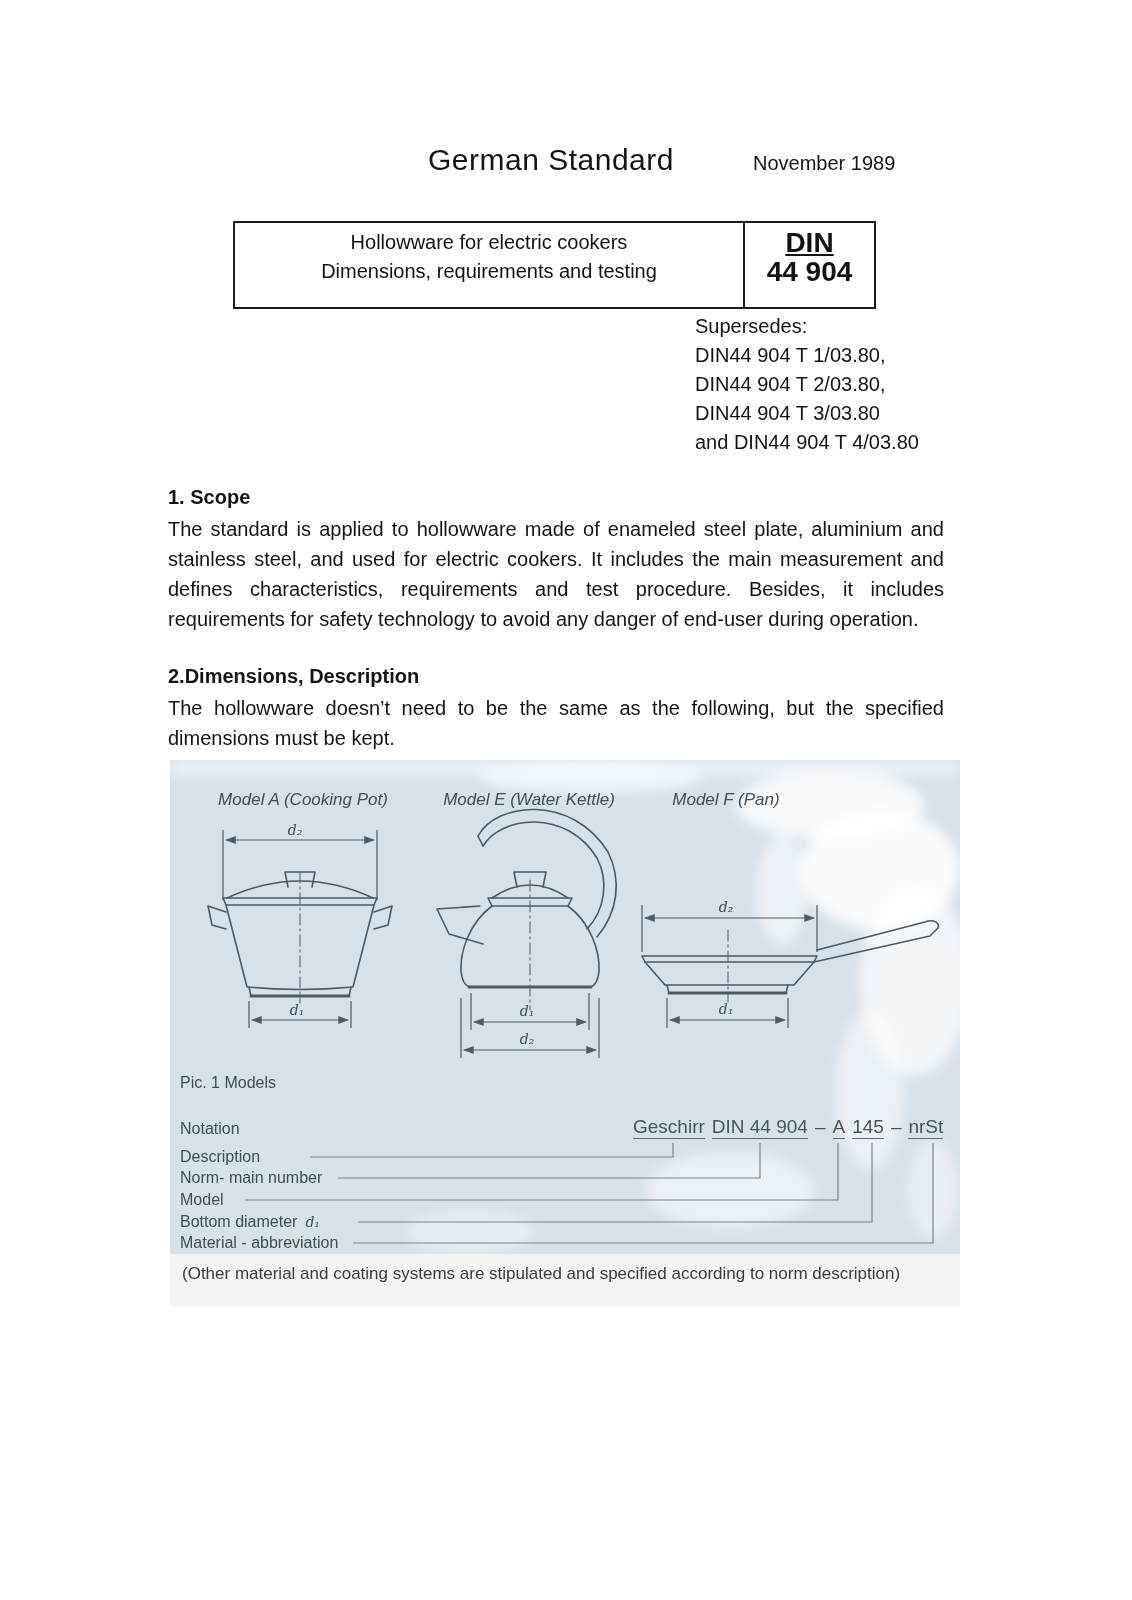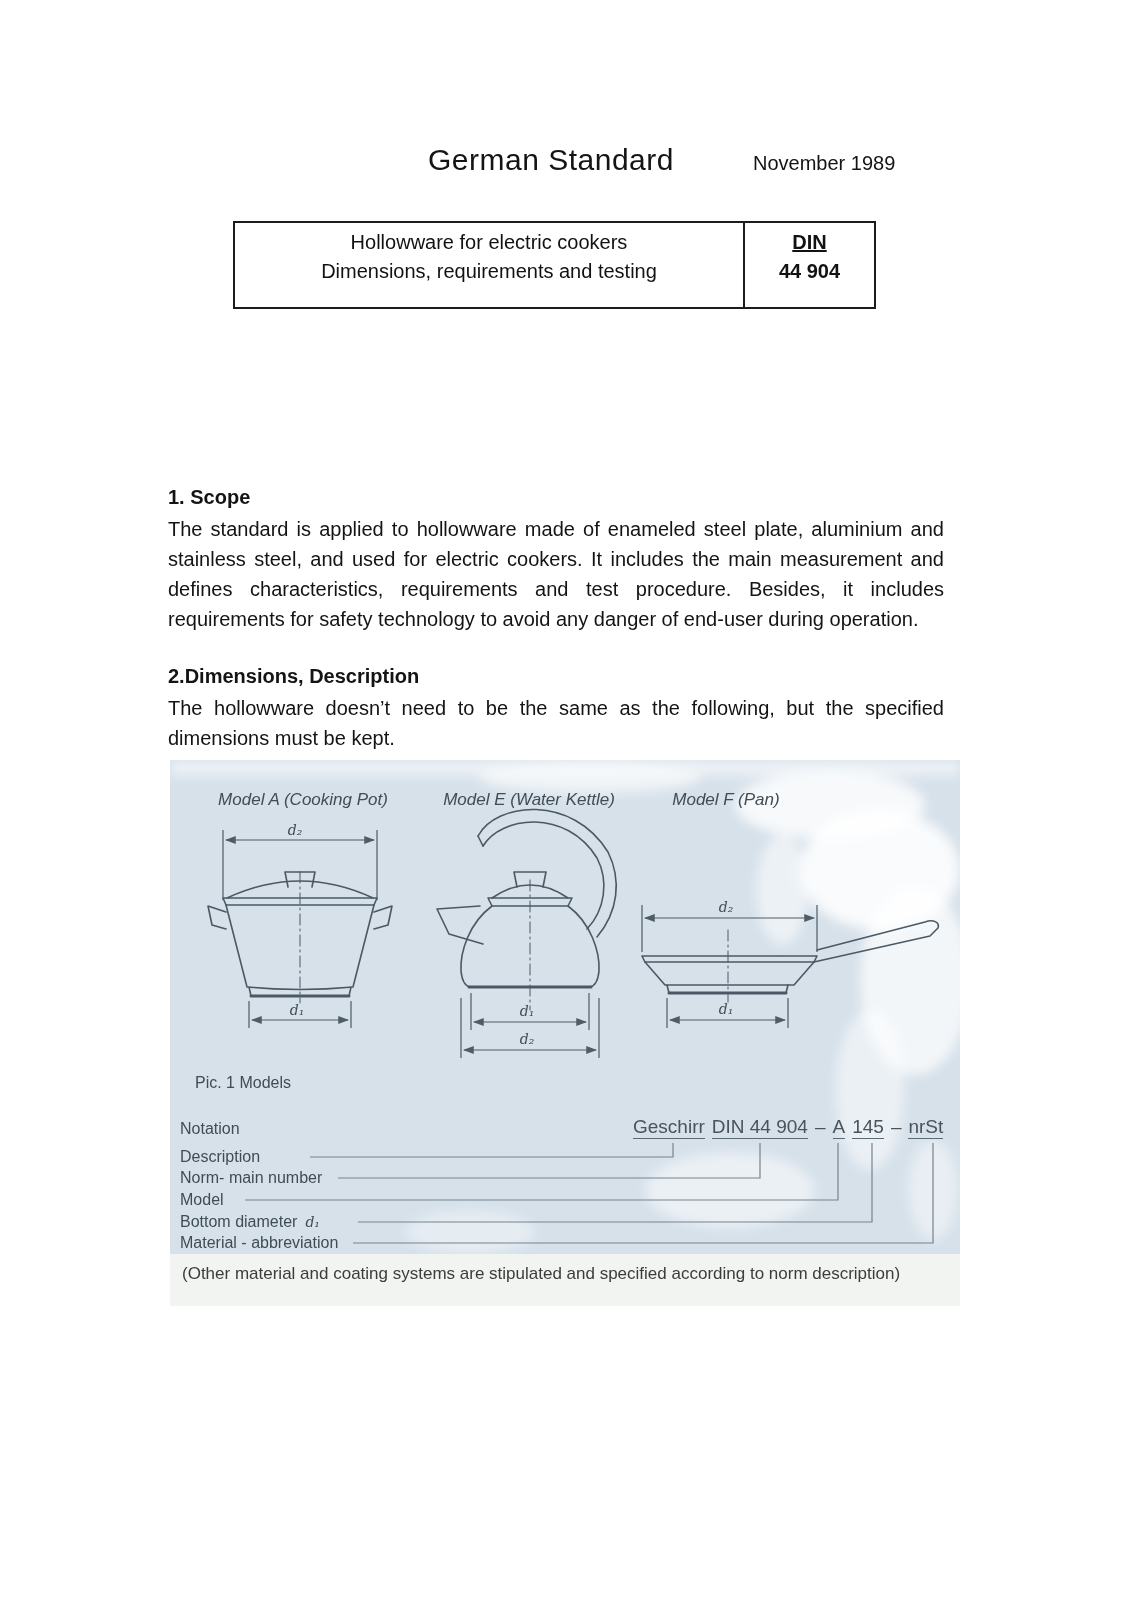--- a/index.html
+++ b/index.html
@@ -17,21 +17,21 @@
 
   
   .doc-table {
     left:233px; top:221px; width:643px; height:88px;
     border:2px solid #1c1c1c; display:flex;
   }
   .cell-left {
     width:510px; border-right:2px solid #1c1c1c;
     text-align:center; padding-top:5px; font-size:20px; line-height:29px;
   }
-  .cell-right { flex:1; text-align:center; padding-top:5px; font-size:20px; line-height:29px; }
+  .cell-right { flex:1; text-align:center; padding-top:5px; font-size:28px; line-height:29px; }
   .cell-right .din { font-weight:bold; text-decoration:underline; }
   .cell-right .num { font-weight:bold; }
 
   
   .supersedes { left:695px; top:312px; font-size:20px; line-height:29px; color:#141414; }
 
   
   .sec-head { font-size:20px; font-weight:bold; color:#141414; }
   .sec-body { font-size:20px; line-height:30px; text-align:justify; color:#141414; width:776px; }
   .scope-head { left:168px; top:486px; }
@@ -70,20 +70,27 @@
     <div class="cell-left">
       <div>Hollowware for electric cookers</div>
       <div>Dimensions, requirements and testing</div>
     </div>
     <div class="cell-right">
       <div class="din">DIN</div>
       <div class="num">44 904</div>
     </div>
   </div>
 
+  <div class="abs supersedes">
+    <div>Supersedes:</div>
+    <div>DIN44 904 T 1/03.80,</div>
+    <div>DIN44 904 T 2/03.80,</div>
+    <div>DIN44 904 T 3/03.80</div>
+    <div>and DIN44 904 T 4/03.80</div>
+  </div>
 
   <div class="abs sec-head scope-head">1. Scope</div>
   <div class="abs sec-body scope-body">The standard is applied to hollowware made of enameled steel plate, aluminium and stainless steel, and used for electric cookers. It includes the main measurement and defines characteristics, requirements and test procedure. Besides, it includes requirements for safety technology to avoid any danger of end-user during operation.</div>
 
   <div class="abs sec-head dim-head">2.Dimensions, Description</div>
   <div class="abs sec-body dim-body">The hollowware doesn’t need to be the same as the following, but the specified dimensions must be kept.</div>
 
   <div class="abs panel-tint"></div>
   <div class="abs panel">
 
@@ -191,21 +198,21 @@
         <path d="M75,440 H668 V383"></path>
         <path d="M188,462 H702 V383"></path>
         <path d="M183,483 H763 V383"></path>
       </g>
     </svg>
 
     <div class="p-label" style="left:133px; top:30px;">Model A (Cooking Pot)</div>
     <div class="p-label" style="left:359px; top:30px;">Model E (Water Kettle)</div>
     <div class="p-label" style="left:556px; top:30px;">Model F (Pan)</div>
 
-    <div class="p-caption" style="left:10px; top:314px;margin-left:15px;">Pic. 1 Models</div>
+    <div class="p-caption" style="left:10px; top:314px;">Pic. 1 Models</div>
 
     <div class="p-row" style="left:10px; top:360px;">Notation</div>
     <div class="p-row" style="left:10px; top:388px;">Description</div>
     <div class="p-row" style="left:10px; top:409px;">Norm- main number</div>
     <div class="p-row" style="left:10px; top:431px;">Model</div>
     <div class="p-row" style="left:10px; top:453px;"><span>Bottom diameter</span><span class="dsub">d₁</span></div>
     <div class="p-row" style="left:10px; top:474px;">Material - abbreviation</div>
 
     <div class="notation-str">
       <span class="u">Geschirr</span><span class="u">DIN 44 904</span><span class="sep">–</span><span class="u">A</span><span class="u">145</span><span class="sep">–</span><span class="u">nrSt</span>

